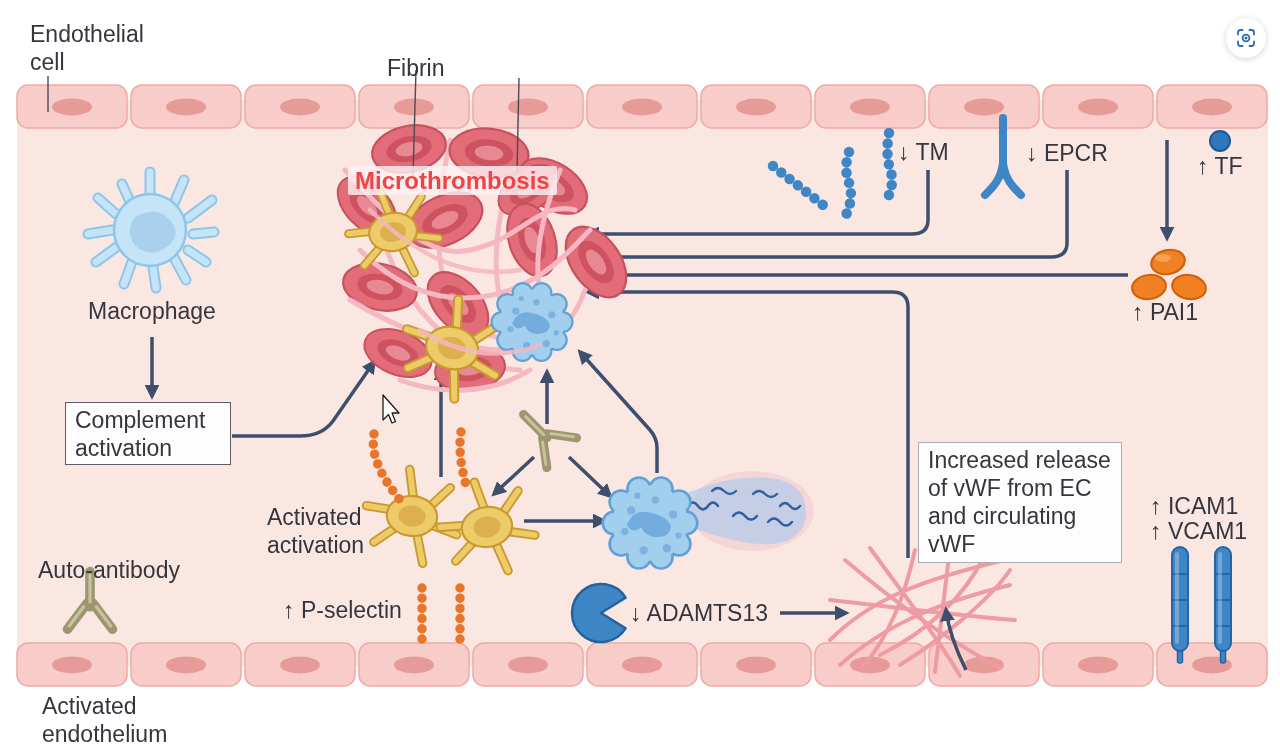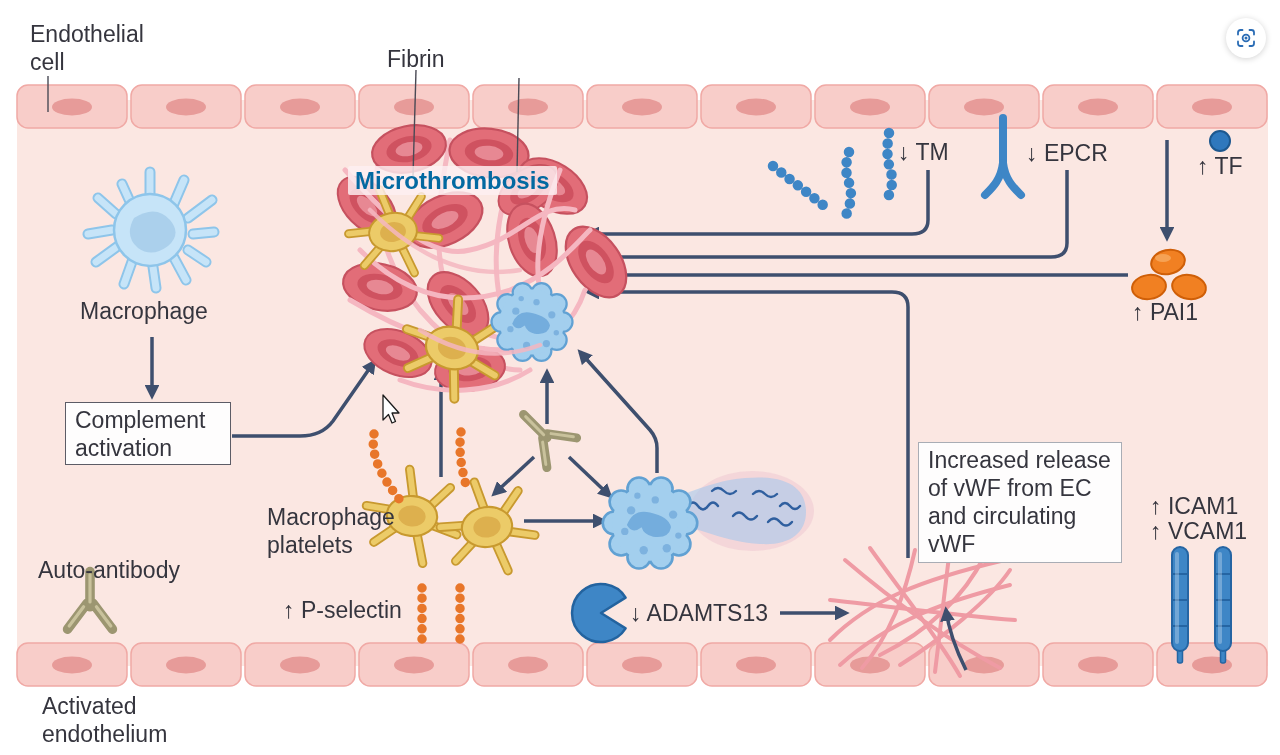--- a/index.html
+++ b/index.html
@@ -1,21 +1,21 @@
 <!DOCTYPE html>
 <html><head>
 <meta charset="utf-8">
 <style>
   html,body{margin:0;padding:0;background:#ffffff;}
   body{width:1280px;height:755px;overflow:hidden;position:relative;
        font-family:"Liberation Sans",sans-serif;}
   .stage{position:absolute;inset:0;width:1280px;height:755px;}
   svg.scene{position:absolute;left:0;top:0;}
   .lbl{position:absolute;font:23px/28px "Liberation Sans",sans-serif;color:#35353e;}
-  .lbl.bold{font-weight:700;font-size:24px;color:#0369a1;}
+  .lbl.bold{font-weight:700;font-size:24px;color:#ef4444;}
   .band{background:rgba(252,239,241,0.82);padding:1px 7px;border-radius:2px;}
   .wbox{position:absolute;background:#fefdfd;color:#35353e;
         font:23px/28px "Liberation Sans",sans-serif;padding:3px 9px;box-sizing:border-box;}
   .box-complement{border:1.6px solid #5c5c66;}
   .box-vwf{border:1.3px solid #a9adb5;}
   .zoom-btn{position:absolute;left:1226px;top:18px;width:40px;height:40px;border-radius:50%;
         background:#ffffff;box-shadow:0 1px 6px rgba(0,0,0,0.18);display:flex;
         align-items:center;justify-content:center;cursor:pointer;border:none;}
 </style>
 </head>
@@ -265,28 +265,28 @@
     <path d="M416,70 L413,176"></path>
     <path d="M519,78 L517,172"></path>
   </g>
 
   <g>
     <path d="M383,395 L383,420 L388.5,414.5 L392,423 L395.5,421.5 L392,413 L399,413 Z" fill="#ffffff" stroke="#1b1b1b" stroke-width="1.3" stroke-linejoin="round"></path>
   </g>
 </svg>
 
 <div class="lbl" style="left:30px;top:20px;width:130px">Endothelial cell</div>
-<div class="lbl" style="left:387px;top:45px">Fibrin</div>
+<div class="lbl" style="left:387px;top:54px">Fibrin</div>
 <div class="lbl bold" style="left:348px;top:167px"><span class="band">Microthrombosis</span></div>
 <div class="lbl" style="left:898px;top:138px">↓ TM</div>
 <div class="lbl" style="left:1026px;top:139px">↓ EPCR</div>
 <div class="lbl" style="left:1197px;top:152px">↑ TF</div>
 <div class="lbl" style="left:1132px;top:298px">↑ PAI1</div>
-<div class="lbl" style="left:80px;top:297px">Macrophage</div>
-<div class="lbl" style="left:267px;top:503px;width:115px">Macrophage platelets</div>
+<div class="lbl" style="left:88px;top:297px">Macrophage</div>
+<div class="lbl" style="left:267px;top:503px;width:115px">Activated activation</div>
 <div class="lbl" style="left:1150px;top:492px">↑ ICAM1</div>
 <div class="lbl" style="left:1150px;top:517px">↑ VCAM1</div>
 <div class="lbl" style="left:630px;top:599px">↓ ADAMTS13</div>
 <div class="lbl" style="left:283px;top:596px">↑ P-selectin</div>
 <div class="lbl" style="left:38px;top:556px">Auto-antibody</div>
 <div class="lbl" style="left:42px;top:692px;width:170px">Activated endothelium</div>
 
 <div class="wbox box-complement" style="left:65px;top:402px;width:166px;height:63px">Complement activation</div>
 <div class="wbox box-vwf" style="left:918px;top:442px;width:204px;height:121px">Increased release of vWF from EC and circulating vWF</div>
 

